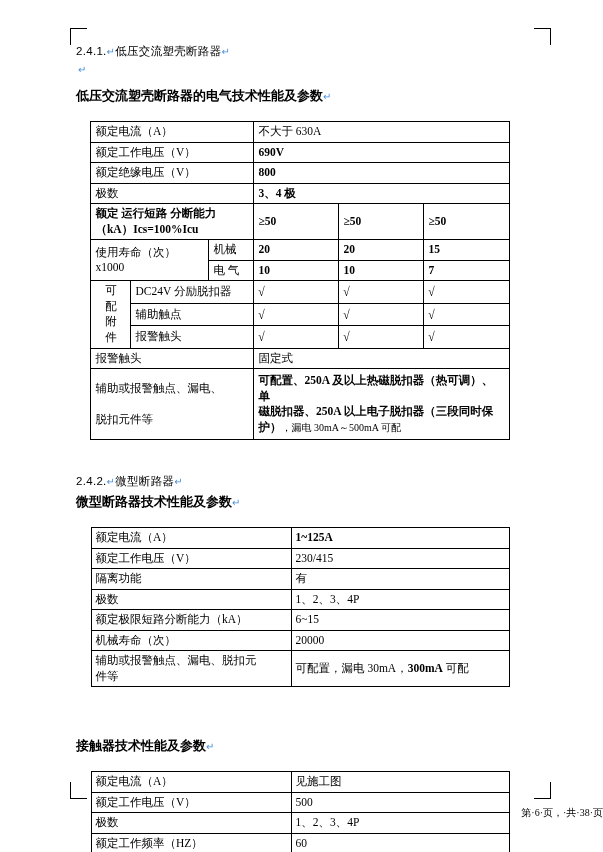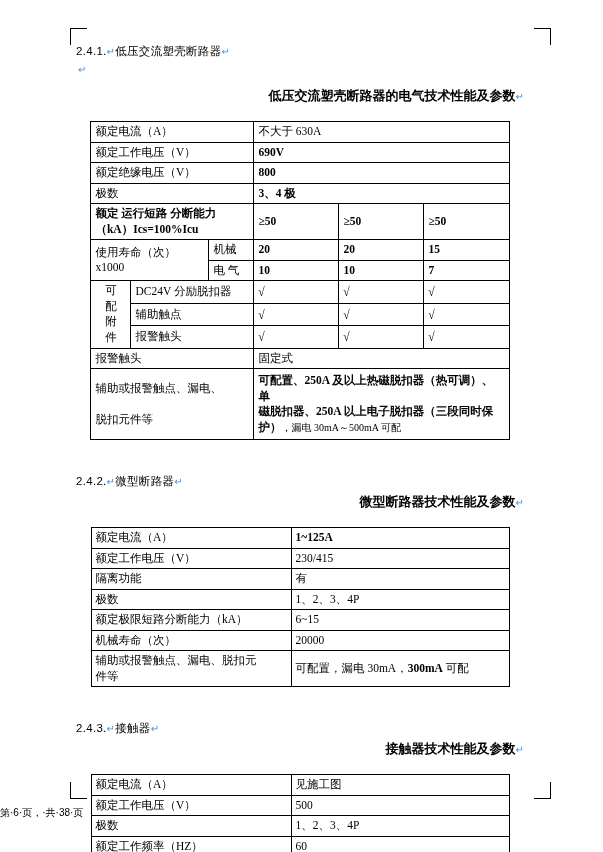--- a/index.html
+++ b/index.html
@@ -52,21 +52,21 @@
   .heading .pilcrow, .blankline .pilcrow {
     color: #4a90d9;
     font-size: 10px;
   }
   .blankline {
     height: 14px;
     font-size: 11px;
     margin-left: 2px;
   }
   .tbl-title {
-    text-align: right;
+    text-align: left;
     font-weight: bold;
     font-size: 13px;
     font-family: "Liberation Serif", serif;
     margin: 10px 0 4px 0;
   }
   .tbl-title .pilcrow { color: #4a90d9; font-weight: normal; font-size: 10px; }
 
   table.doc {
     border-collapse: collapse;
     margin: 16px auto;
@@ -92,23 +92,23 @@
     color: #000;
     display: inline-block;
     transform: scaleX(0.9);
   }
 
   .footer {
     position: absolute;
     left: 0;
     top: 806px;
     width: 603px;
-    text-align: left;
+    text-align: right;
     font-size: 10px;
-    font-family: Liberation Sans, sans-serif;
+    font-family: Liberation Serif, serif;
   }
   .sect-gap { height: 18px; }
 </style>
 </head>
 <body>
 
 <div class="page">
 
   <div class="crop tl"></div>
   <div class="crop tr"></div>
@@ -261,25 +261,22 @@
           </td>
           <td>
             <span>可配置，漏电 30mA，</span><span class="b">300mA</span><span> 可配</span>
           </td>
         </tr>
       </tbody>
     </table>
 
     <div class="sect-gap"></div>
 
-    <div class="heading">
-      <span>2.4.3.</span><span class="pilcrow">↵</span><span>接触器</span><span class="pilcrow">↵</span>
-    </div>
-
-    <div class="tbl-title" style="margin-top:2px;">
+
+    <div class="tbl-title" style="margin-top:16px;">
       <span>接触器技术性能及参数</span><span class="pilcrow">↵</span>
     </div>
 
     <table class="doc" style="width:418px;">
       <colgroup>
         <col style="width:200px;">
         <col style="width:218px;">
       </colgroup>
       <tbody>
         <tr>

